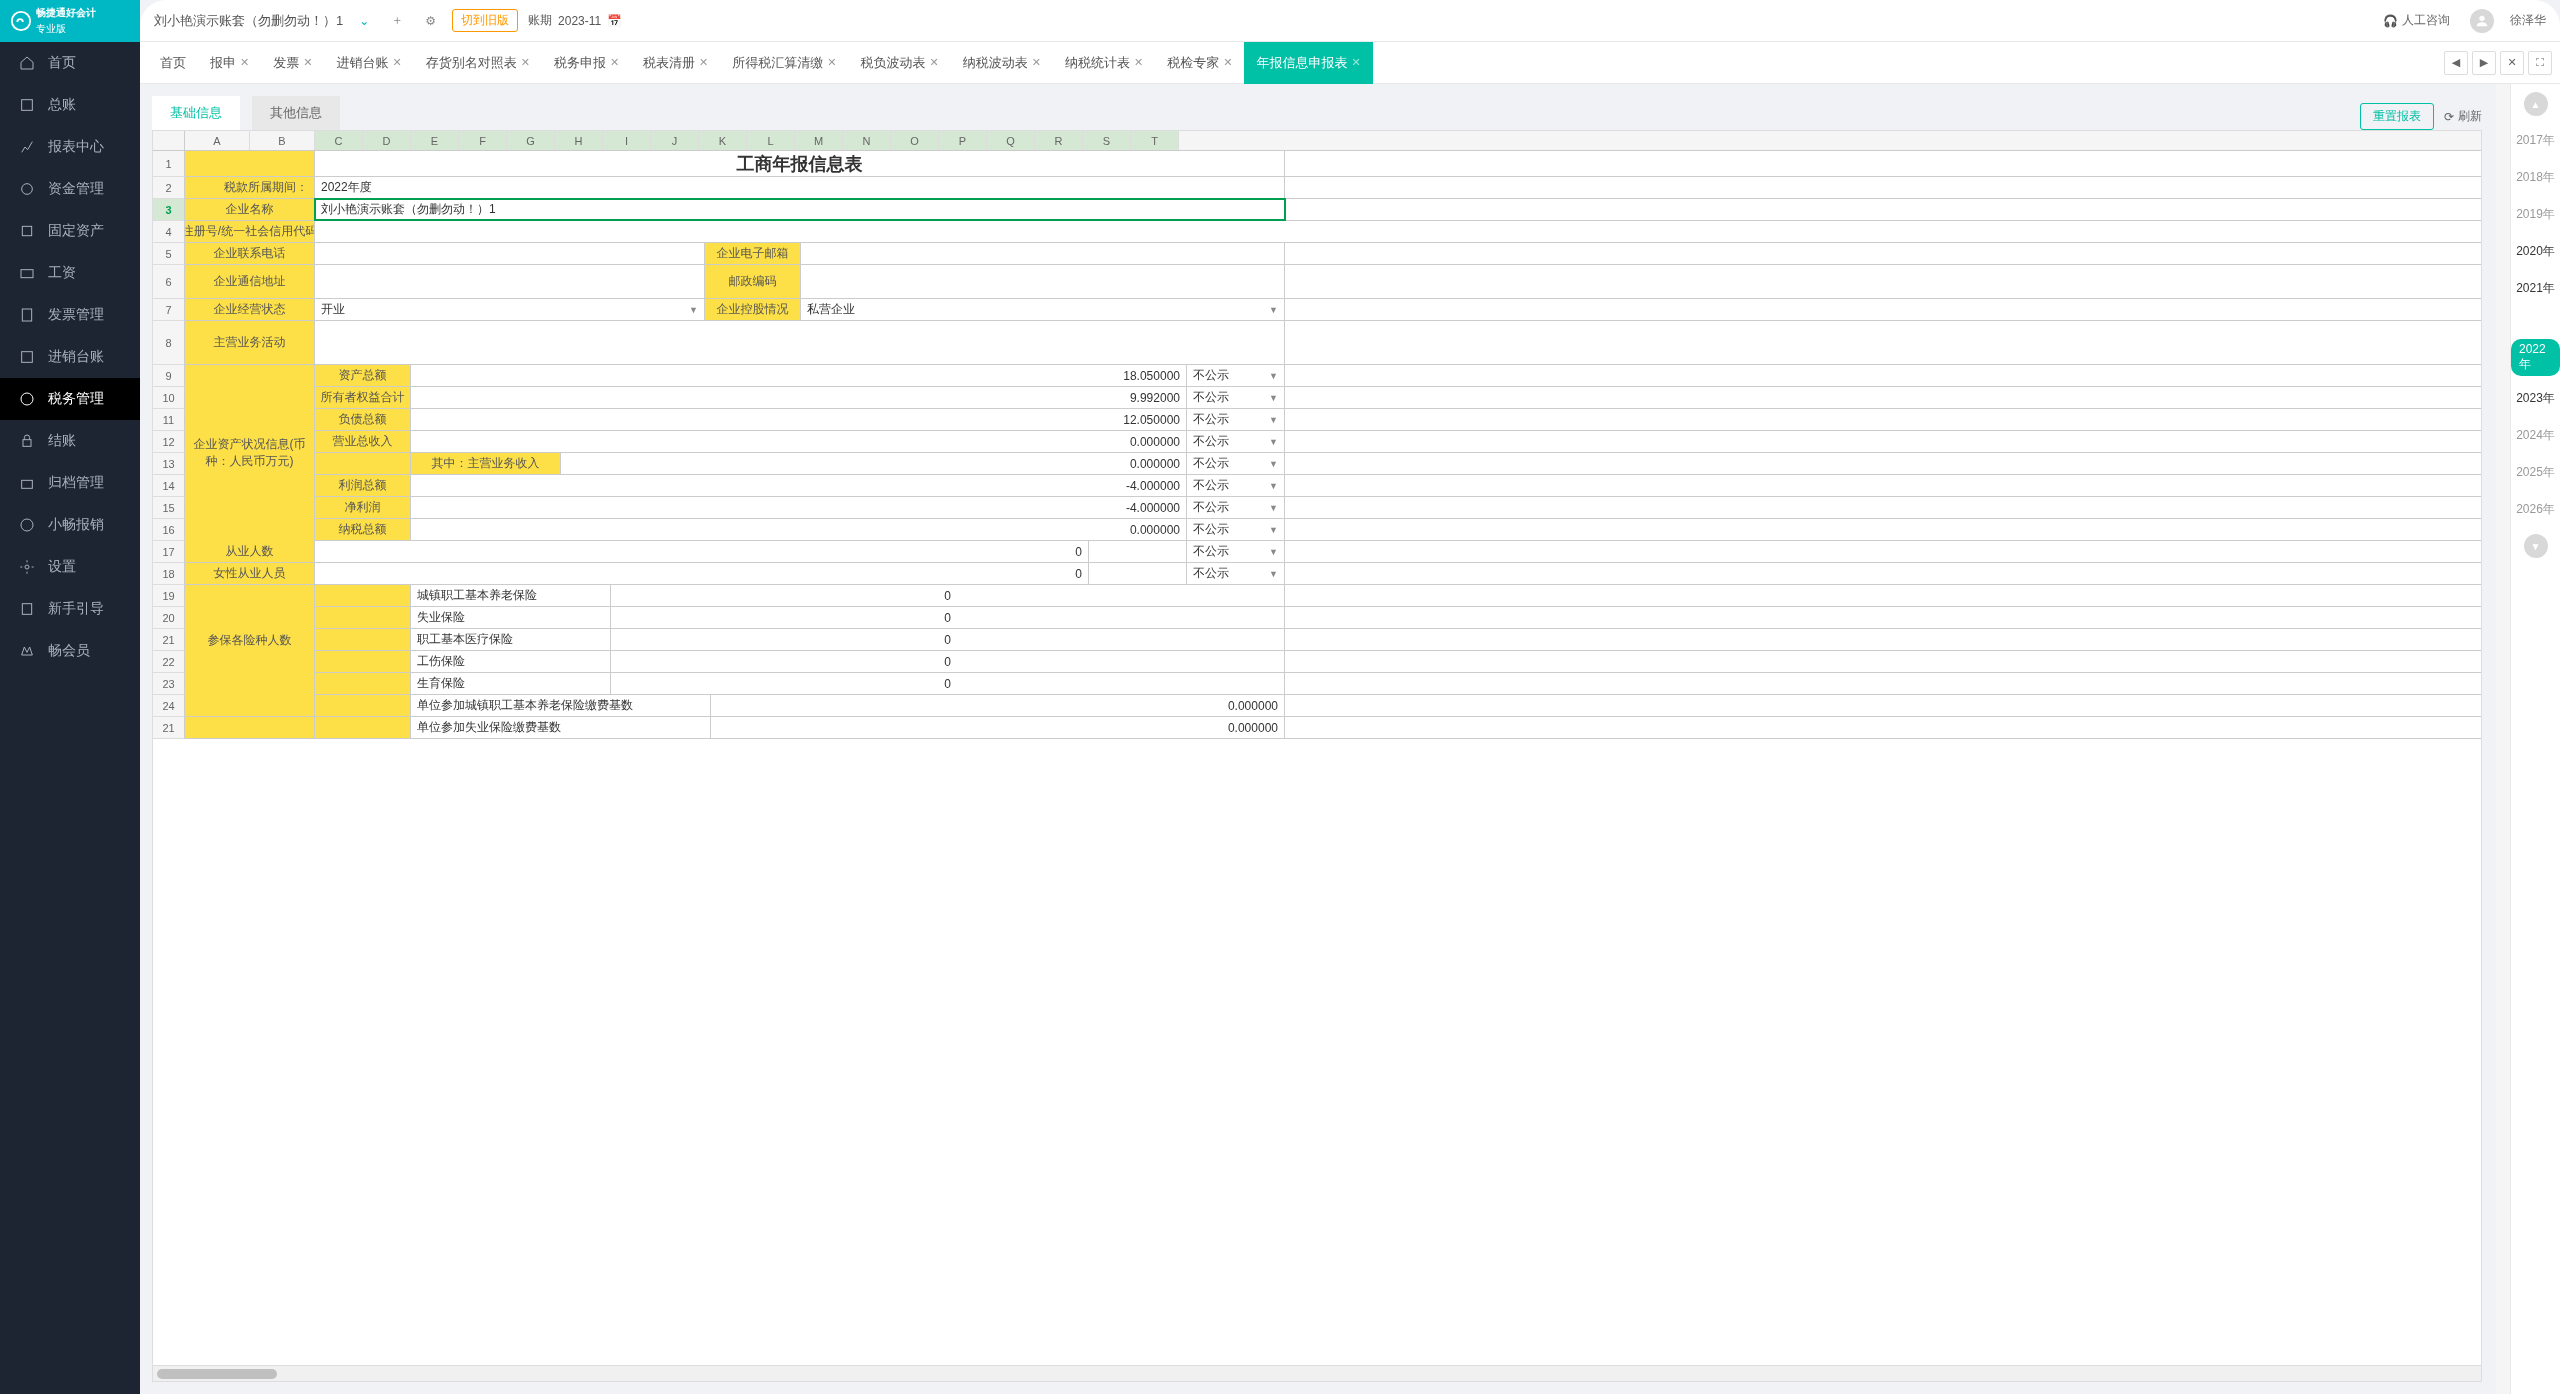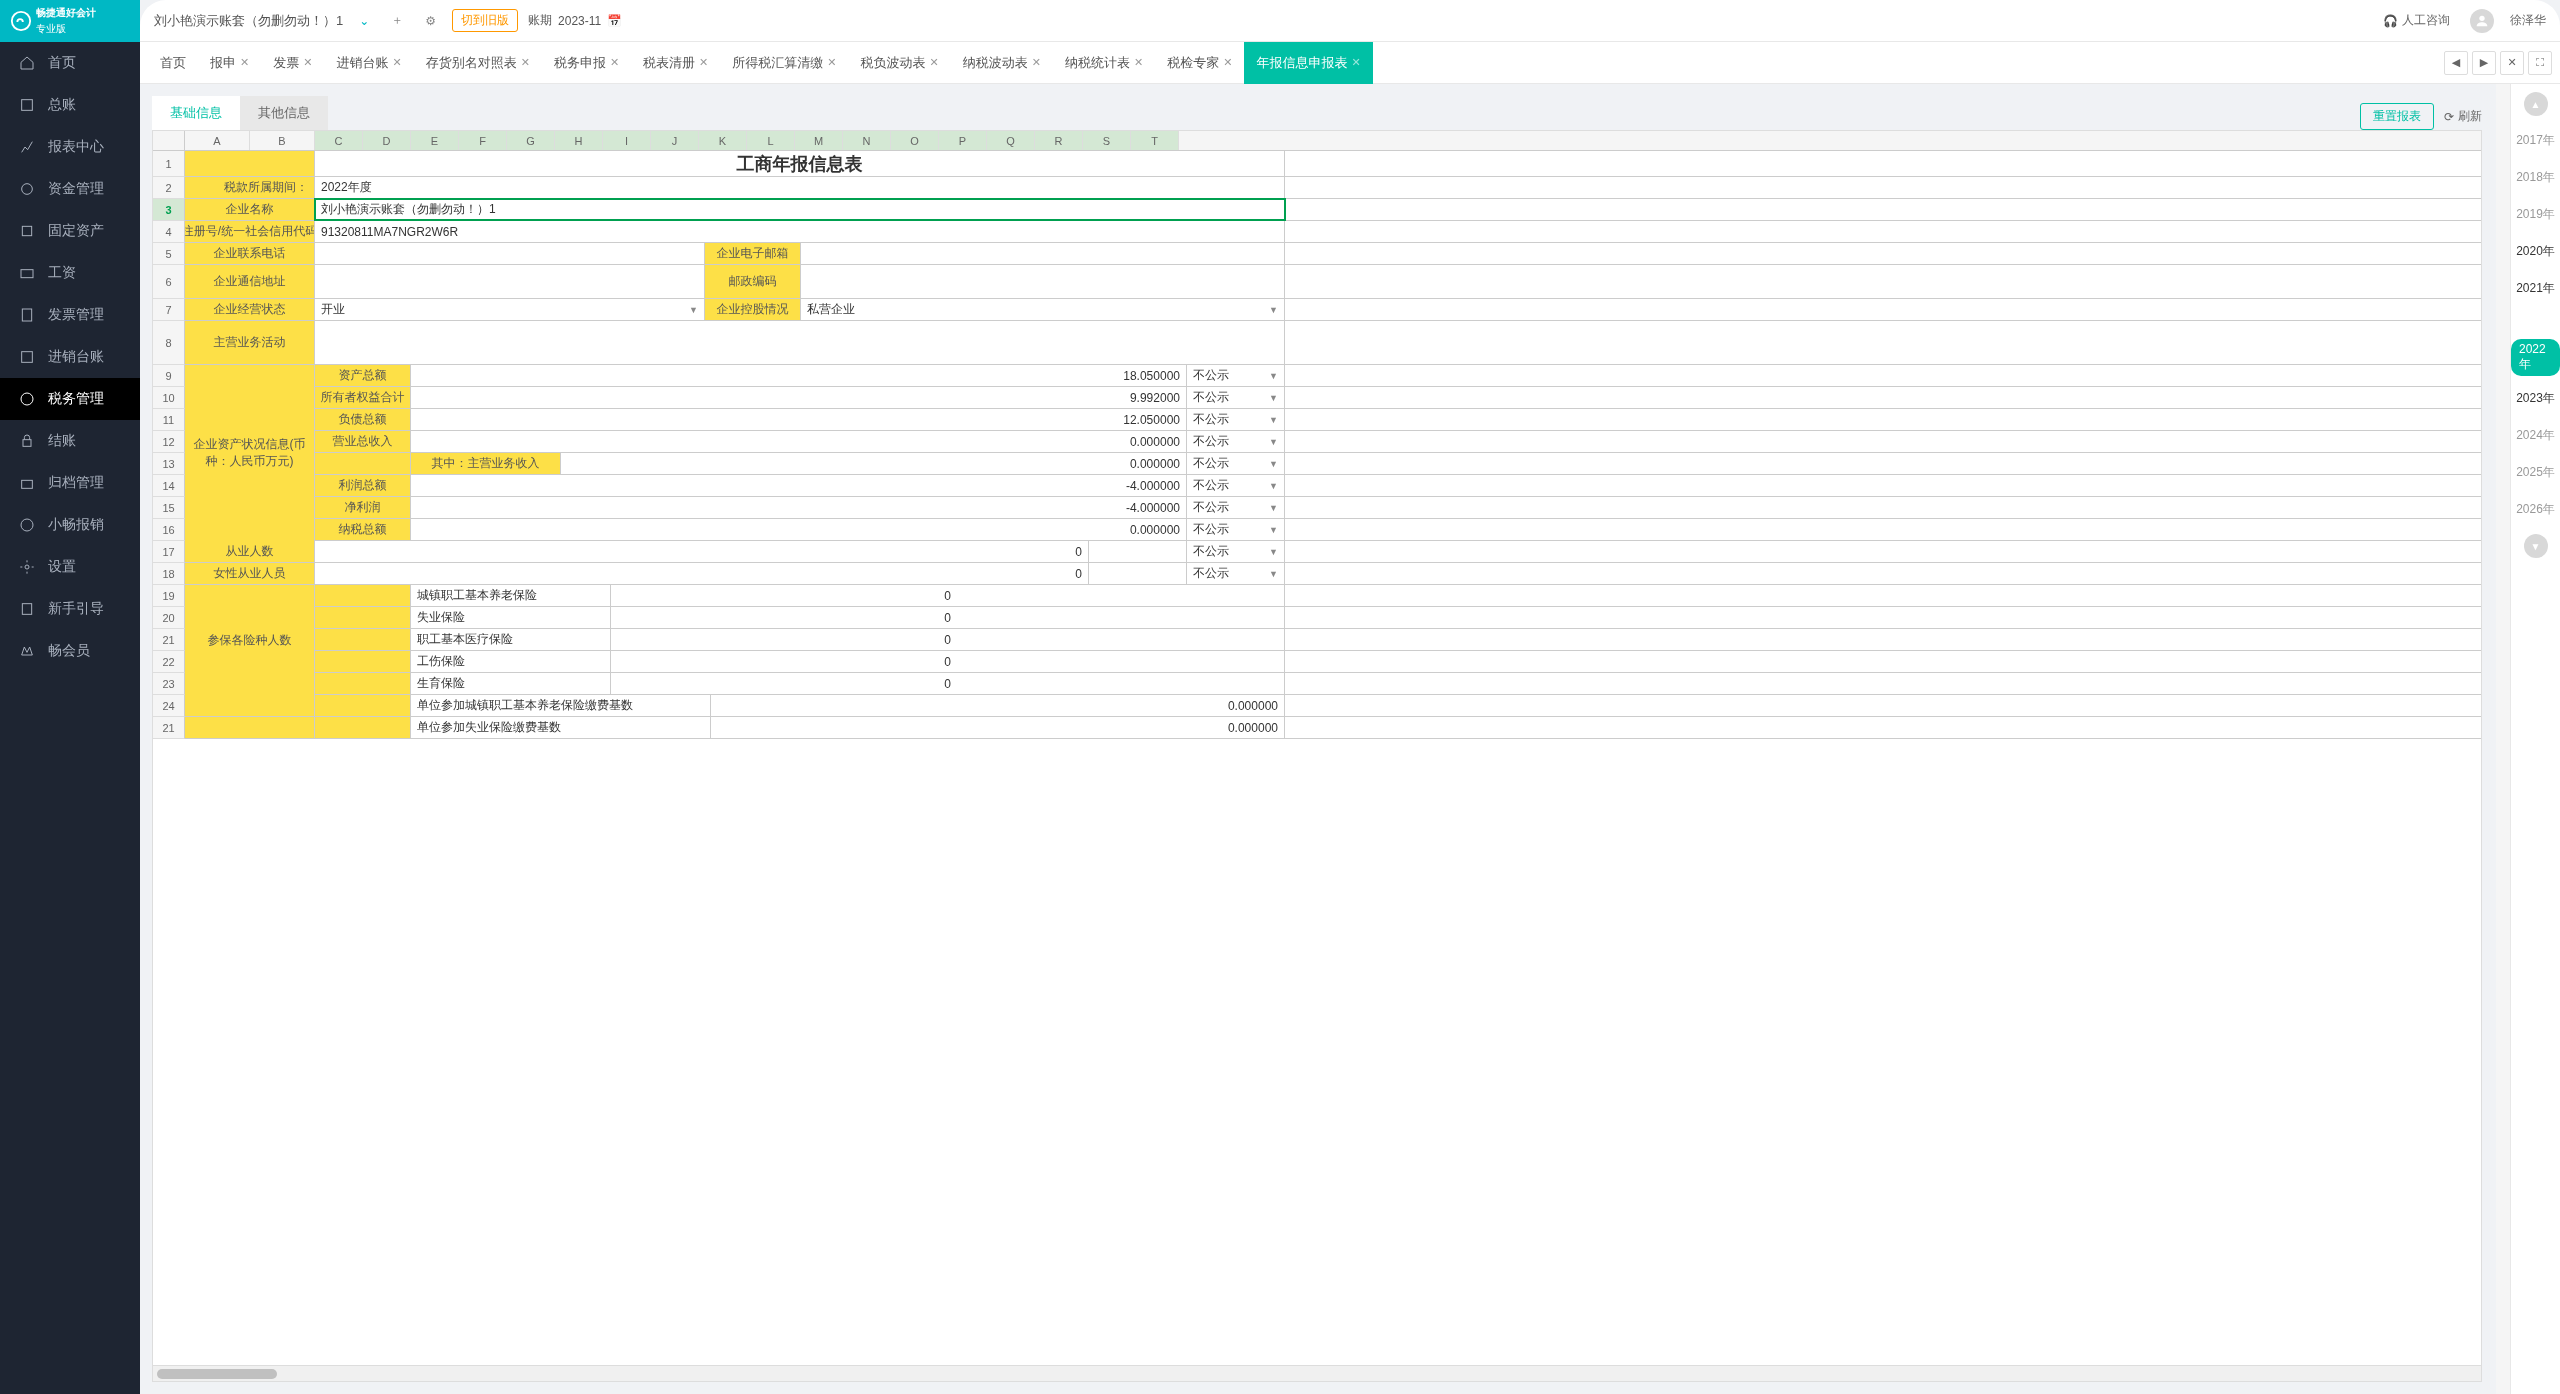--- a/index.html
+++ b/index.html
@@ -41,21 +41,21 @@
 .tab.active { background: #00c0a5; color: #fff; }
 .tab-close { font-size: 11px; opacity: 0.6; }
 .tab-controls { display: flex; align-items: center; gap: 4px; margin-left: auto; }
 .tab-ctrl { width: 24px; height: 24px; display: flex; align-items: center; justify-content: center; cursor: pointer; color: #666; border: 1px solid #ddd; border-radius: 2px; font-size: 11px; }
 
 
 .content { flex: 1; display: flex; background: #f0f2f5; min-height: 0; }
 .content-inner { flex: 1; display: flex; flex-direction: column; padding: 12px; min-width: 0; }
 
 
-.subbar { display: flex; align-items: flex-end; gap: 0; margin-bottom: 0; }
+.subbar { display: flex; align-items: flex-end; gap: 12px; margin-bottom: 0; }
 .subtab { padding: 8px 18px; background: #e8e8e8; color: #666; cursor: pointer; font-size: 13px; }
 .subtab.active { background: #fff; color: #00c0a5; }
 .subbar-actions { margin-left: auto; display: flex; gap: 10px; align-items: center; }
 .reset-btn { border: 1px solid #00c0a5; color: #00c0a5; padding: 4px 12px; border-radius: 3px; cursor: pointer; font-size: 12px; }
 .refresh-btn { color: #666; cursor: pointer; display: flex; align-items: center; gap: 4px; font-size: 12px; }
 
 
 .sheet-wrap { flex: 1; background: #fff; display: flex; flex-direction: column; min-height: 0; border: 1px solid #ddd; }
 .col-headers { display: flex; height: 20px; background: #f5f5f5; border-bottom: 1px solid #ccc; flex-shrink: 0; }
 .corner { width: 32px; border-right: 1px solid #ccc; background: #f5f5f5; }
@@ -398,21 +398,20 @@
                   <div class="cell-row" style="height: 22px;">
                     <div class="cell label right" style="width: 130px;">税款所属期间：</div>
                     <div class="cell " style="width: 970px;">2022年度</div>
                   </div>
                   <div class="cell-row" style="height: 22px;">
                     <div class="cell label" style="width: 130px;">企业名称</div>
                     <div class="cell selected" style="width: 970px;">刘小艳演示账套（勿删勿动！）1</div>
                   </div>
                   <div class="cell-row" style="height: 22px;">
                     <div class="cell label" style="width: 130px;">注册号/统一社会信用代码</div>
-                    <div class="cell " style="width: 970px;">91320811MA7NGR2W6R</div>
                   </div>
                   <div class="cell-row" style="height: 22px;">
                     <div class="cell label" style="width: 130px;">企业联系电话</div>
                     <div class="cell " style="width: 390px;"></div>
                     <div class="cell label" style="width: 96px;">企业电子邮箱</div>
                     <div class="cell " style="width: 484px;"></div>
                   </div>
                   <div class="cell-row" style="height: 34px;">
                     <div class="cell label" style="width: 130px;">企业通信地址</div>
                     <div class="cell " style="width: 390px;"></div>

